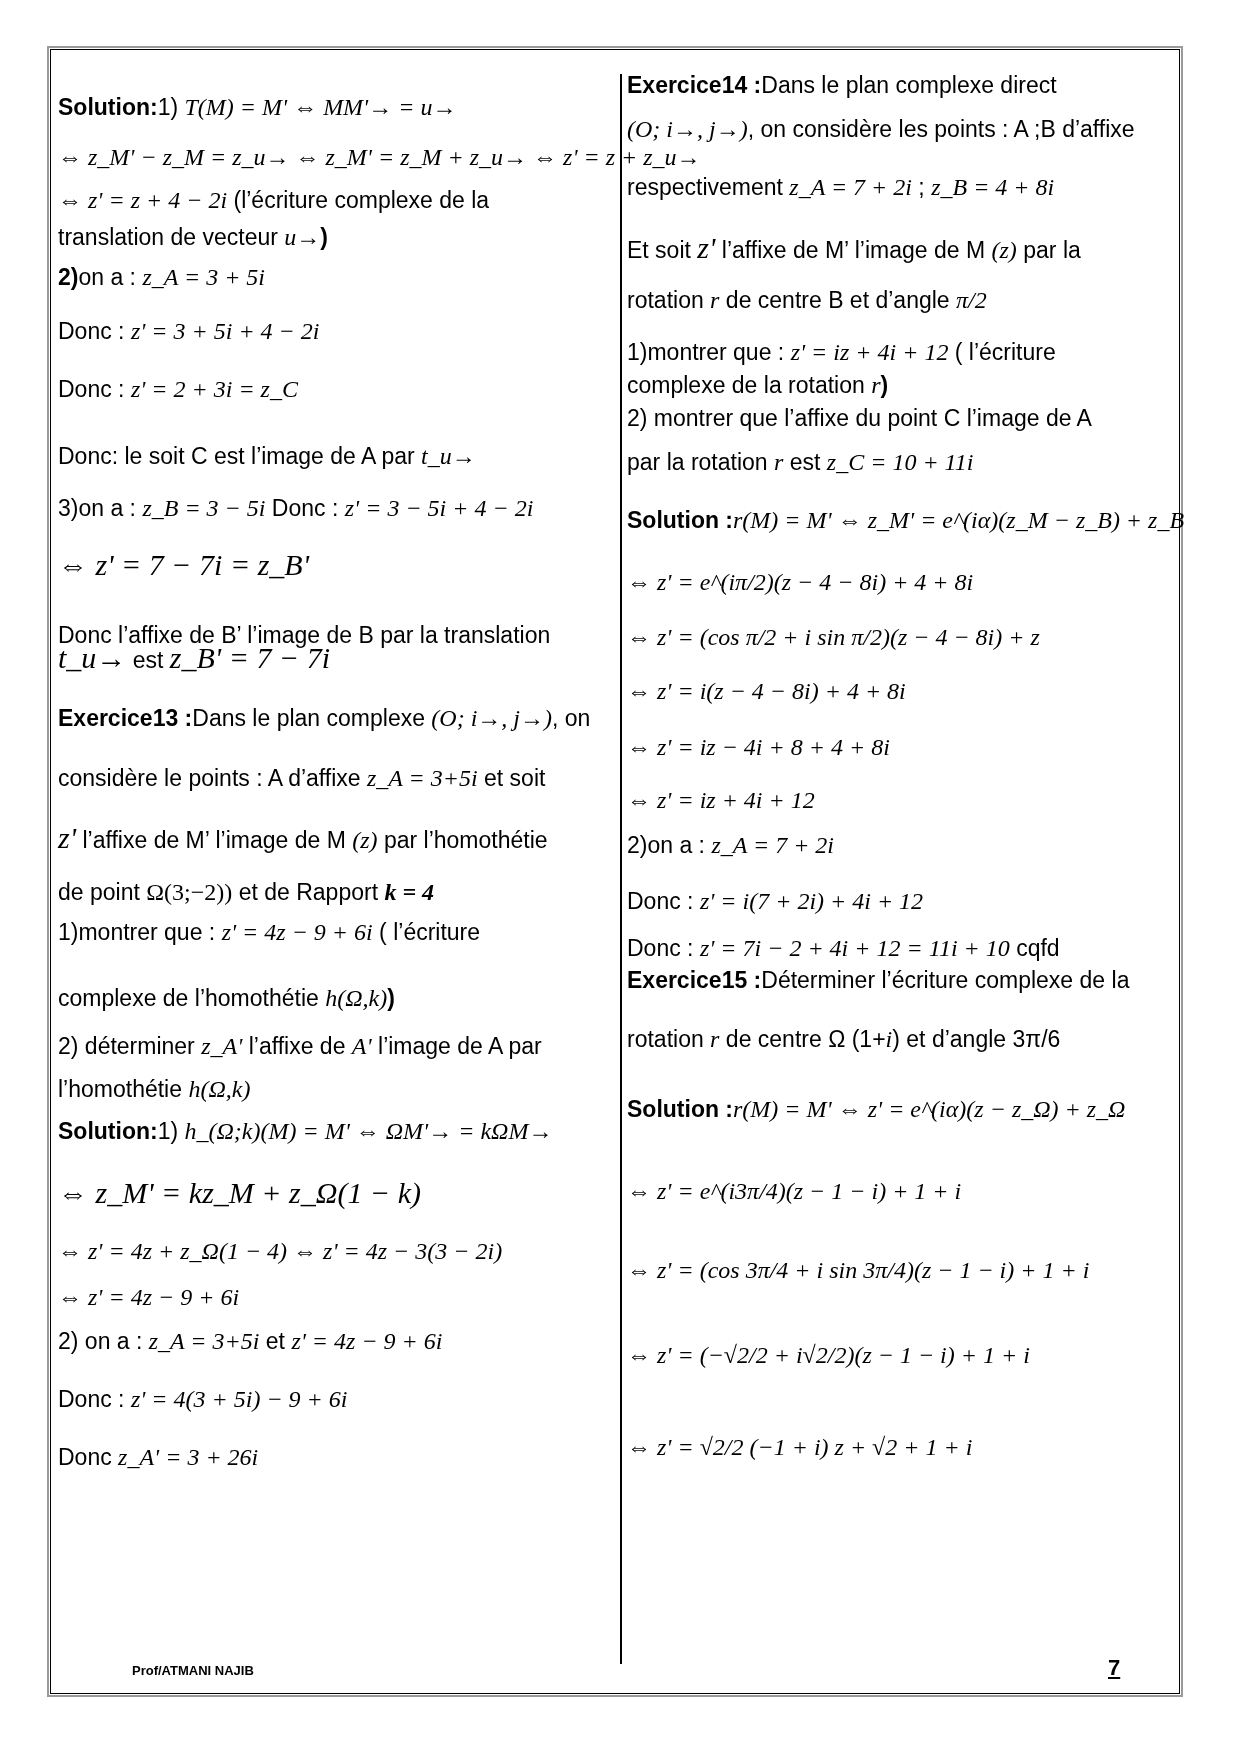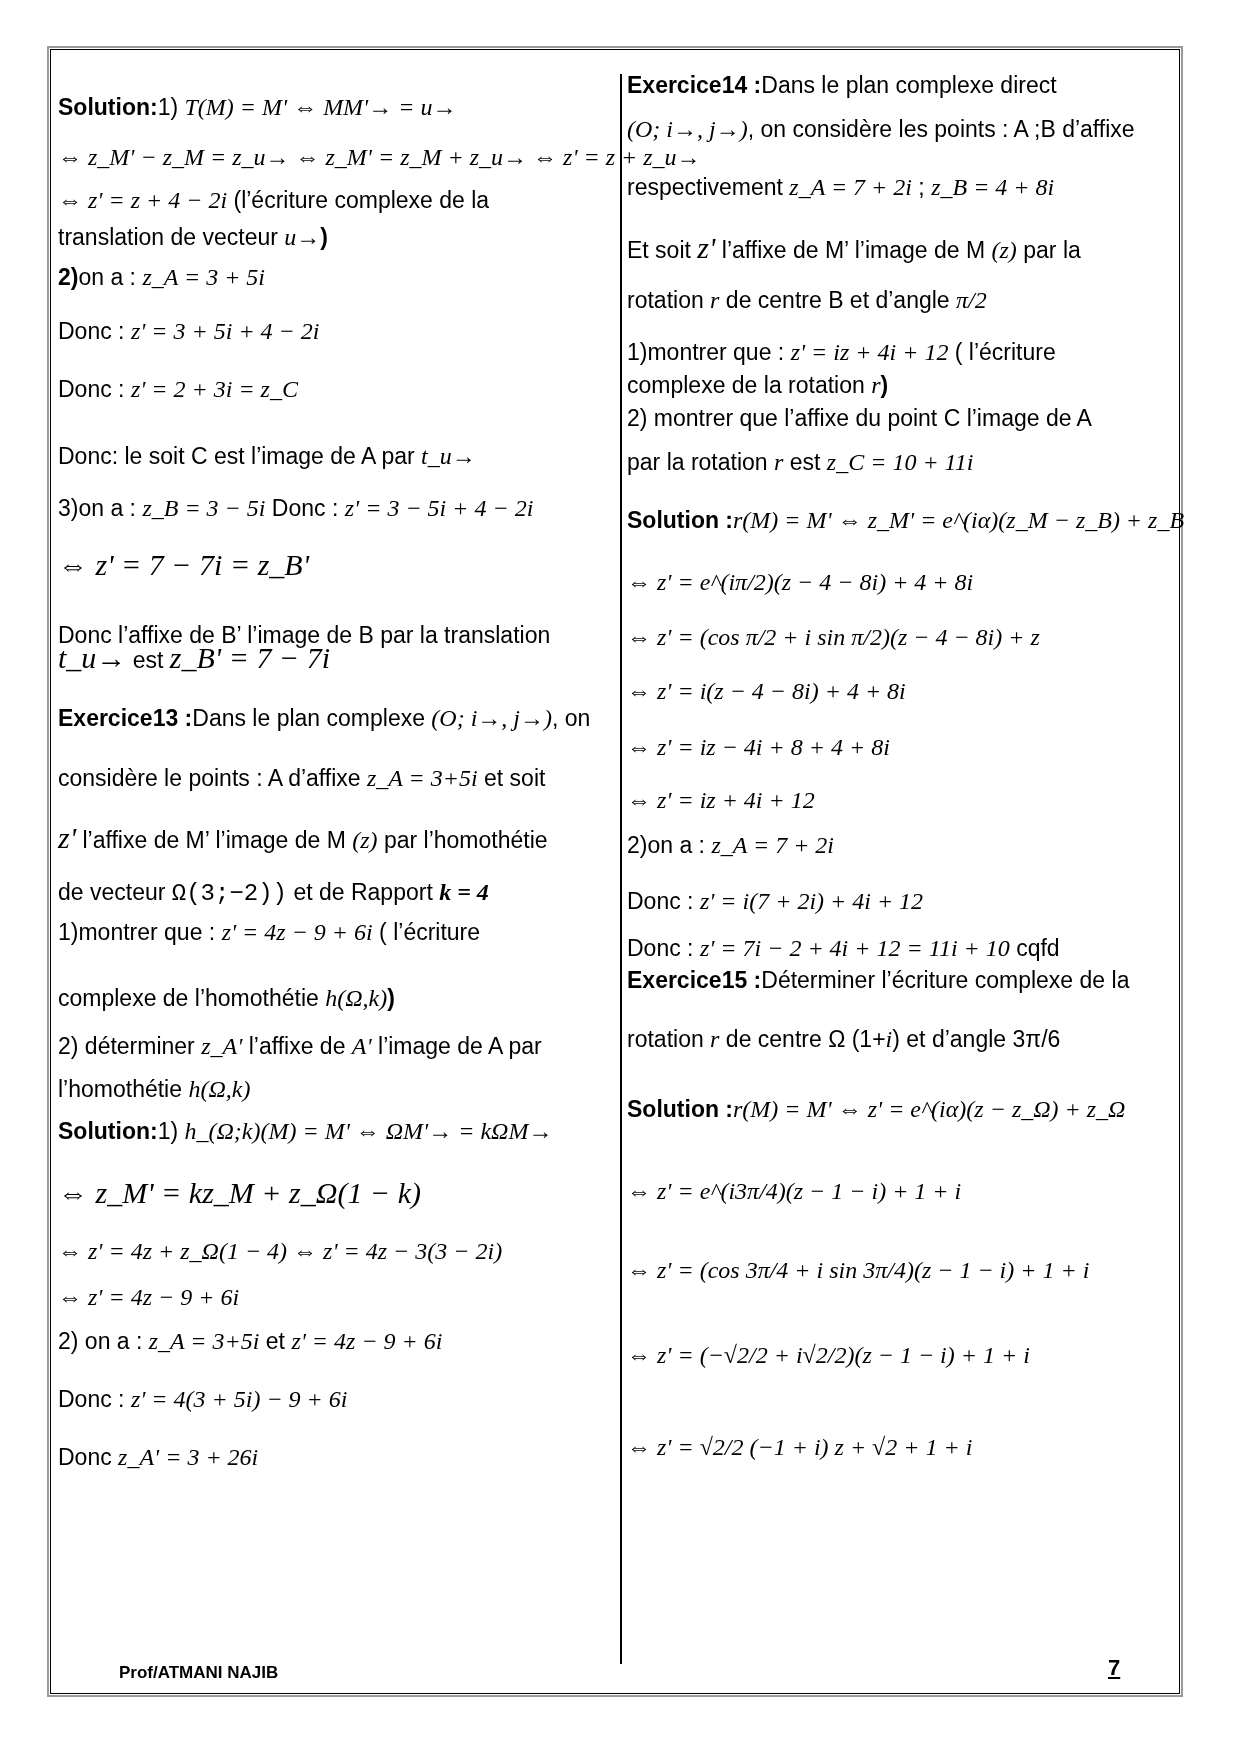--- a/index.html
+++ b/index.html
@@ -7,23 +7,23 @@
          font-family: "Liberation Sans", sans-serif; color: #000; }
   .frame { position: absolute; left: 50px; top: 49px; width: 1130px; height: 1645px;
            border: 1px solid #000; outline: 2px solid #9a9a9a; outline-offset: 1px; box-sizing: border-box; }
   .divider { position: absolute; left: 620px; top: 74px; width: 2px; height: 1590px; background: #000; }
   .col { position: absolute; top: 0; }
   .left { left: 58px; width: 556px; }
   .right { left: 627px; width: 550px; }
   .line { position: absolute; left: 0; white-space: nowrap; font-size: 23px; line-height: 30px; }
   .b { font-weight: bold; }
   .m { font-family: "Liberation Serif", serif; font-style: italic; font-size: 24px; }
-  .mu { font-family: Liberation Mono, monospace; font-size: 24px; margin-top: 44px; }
+  .mu { font-family: Liberation Serif, serif; font-size: 24px; margin-top: 44px; }
   .big { font-size: 30px; }
-  .footer-name { position: absolute; left: 119px; top: 1663px; font-size: 17px; font-weight: bold; }
+  .footer-name { position: absolute; left: 132px; top: 1663px; font-size: 13px; font-weight: bold; }
   .page-num { position: absolute; left: 1108px; top: 1655px; font-size: 22px; font-weight: bold; text-decoration: underline; }
 </style>
 </head>
 <body>
 
 <div class="frame"></div>
 <div class="divider"></div>
 
 <div class="col left">
   <div class="line" style="top:92px"><span class="b">Solution:</span><span>1)</span> <span class="m">T(M) = M' ⇔ MM'→ = u→</span></div>
@@ -35,21 +35,21 @@
   <div class="line" style="top:374px"><span>Donc : </span><span class="m">z' = 2 + 3i = z_C</span></div>
   <div class="line" style="top:441px"><span>Donc: le soit C est l’image de A par </span><span class="m">t_u→</span></div>
   <div class="line" style="top:493px"><span>3)on a : </span><span class="m">z_B = 3 − 5i</span><span> Donc : </span><span class="m">z' = 3 − 5i + 4 − 2i</span></div>
   <div class="line" style="top:550px"><span class="m big">⇔ z' = 7 − 7i = z_B'</span></div>
   <div class="line" style="top:620px"><span>Donc l’affixe de B’ l’image de B par  la translation</span></div>
   <div class="line" style="top:643px"><span class="m big">t_u→</span><span> est </span> <span class="m big">z_B' = 7 − 7i</span></div>
 
   <div class="line" style="top:703px"><span class="b">Exercice13 :</span><span>Dans le plan complexe </span><span class="m">(O; i→, j→)</span><span>, on</span></div>
   <div class="line" style="top:763px"><span>considère le points : A  d’affixe </span><span class="m">z_A = 3+5i</span><span> et soit</span></div>
   <div class="line" style="top:823px"><span class="m big">z'</span><span> l’affixe de M’ l’image de M </span><span class="m">(z)</span><span> par  l’homothétie</span></div>
-  <div class="line" style="top:877px"><span>de vecteur </span><span class="mu">Ω(3;−2))</span><span> et de Rapport </span><span class="m b">k = 4</span></div>
+  <div class="line" style="top:877px"><span>de point </span><span class="mu">Ω(3;−2))</span><span> et de Rapport </span><span class="m b">k = 4</span></div>
   <div class="line" style="top:917px"><span>1)montrer que : </span><span class="m">z' = 4z − 9 + 6i</span><span>  ( l’écriture</span></div>
   <div class="line" style="top:983px"><span>complexe de l’homothétie </span><span class="m">h(Ω,k)</span><span class="b">)</span></div>
   <div class="line" style="top:1031px"><span>2) déterminer </span><span class="m">z_A'</span><span> l’affixe de </span><span class="m">A'</span><span> l’image de A  par</span></div>
   <div class="line" style="top:1074px"><span>l’homothétie </span><span class="m">h(Ω,k)</span></div>
 
   <div class="line" style="top:1116px"><span class="b">Solution:</span><span>1) </span><span class="m">h_(Ω;k)(M) = M' ⇔ ΩM'→ = kΩM→</span></div>
   <div class="line" style="top:1178px"><span class="m big">⇔ z_M' = kz_M + z_Ω(1 − k)</span></div>
   <div class="line" style="top:1236px"><span class="m">⇔ z' = 4z + z_Ω(1 − 4) ⇔ z' = 4z − 3(3 − 2i)</span></div>
   <div class="line" style="top:1282px"><span class="m">⇔ z' = 4z − 9 + 6i</span></div>
   <div class="line" style="top:1326px"><span>2) on a : </span><span class="m">z_A = 3+5i</span><span> et </span><span class="m">z' = 4z − 9 + 6i</span></div>

